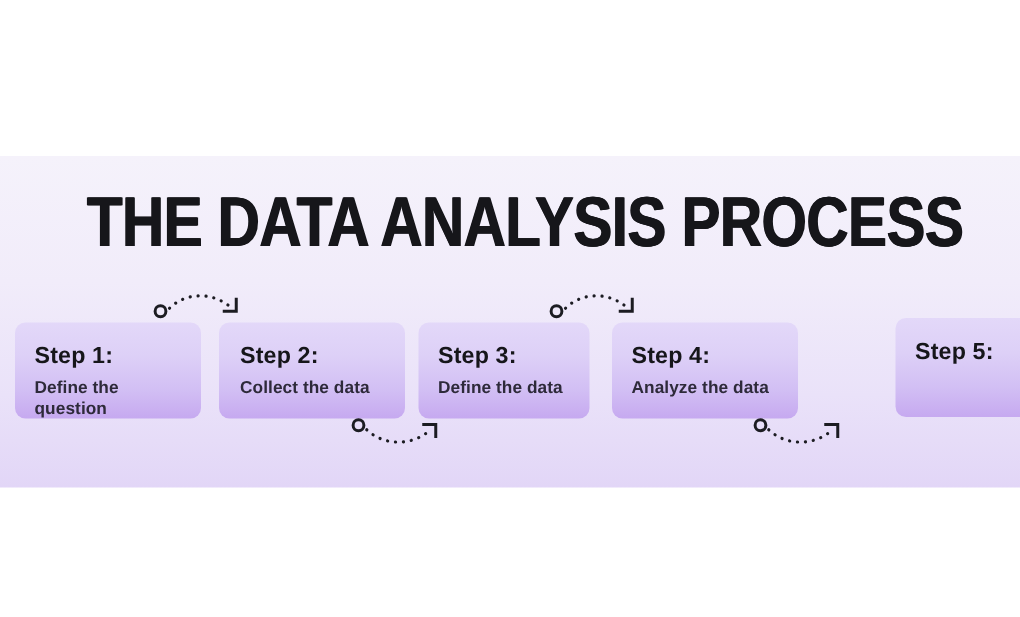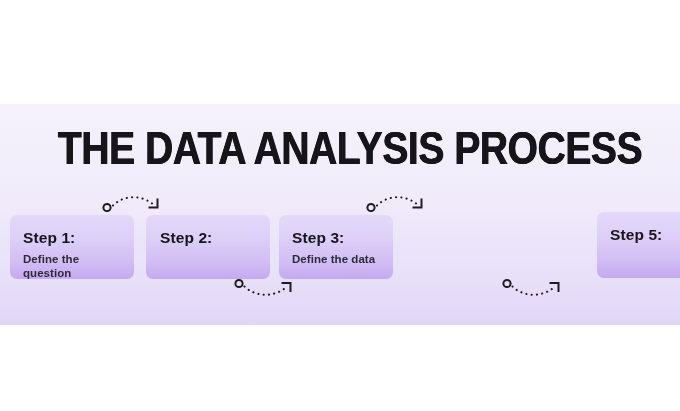--- a/index.html
+++ b/index.html
@@ -136,27 +136,32 @@
 
   <div class="cards">
 
     <div class="card card-1">
       <div class="card-title">Step 1:</div>
       <div class="card-desc">Define the question</div>
     </div>
 
     <div class="card card-2">
       <div class="card-title">Step 2:</div>
+      <div class="card-desc">Collect the data</div>
     </div>
 
     <div class="card card-3">
       <div class="card-title">Step 3:</div>
       <div class="card-desc">Define the data</div>
     </div>
 
+    <div class="card card-4">
+      <div class="card-title">Step 4:</div>
+      <div class="card-desc">Analyze the data</div>
+    </div>
 
     <div class="card card-5">
       <div class="card-title">Step 5:</div>
     </div>
 
   </div>
 
   <svg class="connector conn-1" width="66" height="26" viewBox="0 0 66 26">
     <circle class="dotcircle" cx="7" cy="15.5" r="3.6"></circle>
     <path class="dotpath" d="M13 13.5 C 24 2.5, 42 2.5, 54 13"></path>

